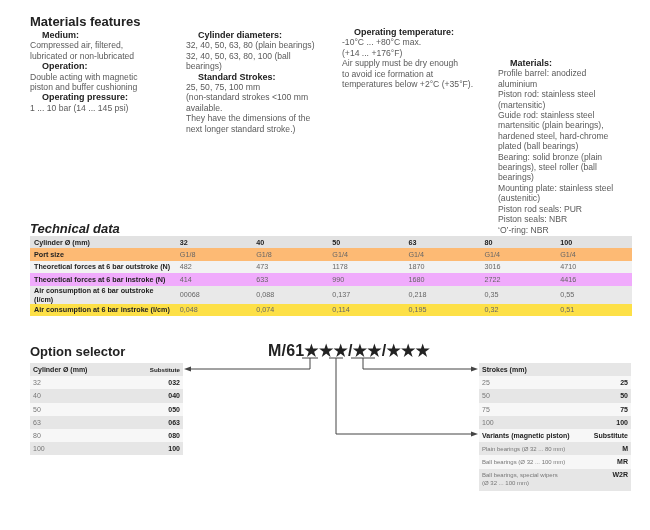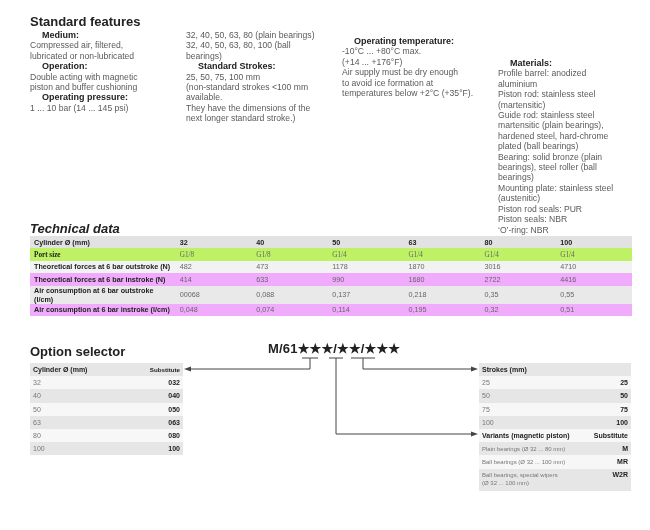--- a/index.html
+++ b/index.html
@@ -8,64 +8,65 @@
   .col { position: absolute; font-size: 8.6px; line-height: 10.4px; color: #5a5a5a; }
   .col .lbl { font-weight: bold; color: #222; font-size: 9px; padding-left: 12px; }
   .col .txt { white-space: pre-line; }
   table { border-collapse: collapse; }
   .tech { position: absolute; left: 30px; top: 236px; width: 602px; font-size: 7.2px; }
   .tech td { height: 12.4px; padding: 0 4px; color: #666; }
   .tech td.rl { font-weight: bold; color: #222; width: 166px; }
   .tech td.v { width: 87px; }
   .tech tr.hdr td { font-weight: bold; color: #222; }
   .tech tr:nth-child(1) { background: #e2e2e2; }
-  .tech tr:nth-child(2) { background: #bef264; font-family: Liberation Serif, serif; }
+  .tech tr:nth-child(2) { background: #fdba74; }
   .tech tr:nth-child(3) { background: #f2f2f2; }
   .tech tr:nth-child(4) { background: #f0abfc; }
   .tech tr:nth-child(5) { background: #e9e9e9; border-radius: 7px; }
-  .tech tr:nth-child(6) { background: #f0abfc; }
+  .tech tr:nth-child(6) { background: #fde047; }
   .opt { position: absolute; font-size: 7px; }
   .opt td { height: 13.2px; padding: 0 3px; color: #777; }
   .opt td.r { text-align: right; font-weight: bold; color: #222; }
   .opt tr.hdr td { font-weight: bold; color: #222; }
   .opt tr.hdr td.r { font-size: 6.2px; }
   .opt tr.g { background: #e6e6e6; }
   .opt tr.w { background: #f7f7f7; }
-  .code { position: absolute; left: 268px; top: 341px; font-weight: bold; font-size: 13px; color: #222; letter-spacing: 0.2px; }
+  .code { position: absolute; left: 268px; top: 341px; font-weight: bold; font-size: 16px; color: #222; letter-spacing: 0.2px; }
   svg.lines { position: absolute; left: 0; top: 0; }
 </style>
 </head>
 <body>
 
-<div class="h1" style="left:30px;top:14px;">Standard features</div>
+<div class="h1" style="left:30px;top:14px;">Materials features</div>
 
 <div class="col" style="left:30px;top:30px;width:130px;">
   <div class="lbl">Medium:</div>
   <div class="txt">Compressed air, filtered,
 lubricated or non-lubricated</div>
   <div class="lbl">Operation:</div>
   <div class="txt">Double acting with magnetic
 piston and buffer cushioning</div>
   <div class="lbl">Operating pressure:</div>
   <div class="txt">1 ... 10 bar (14 ... 145 psi)</div>
 </div>
 
 <div class="col" style="left:186px;top:30px;width:150px;">
+  <div class="lbl">Cylinder diameters:</div>
   <div class="txt">32, 40, 50, 63, 80 (plain bearings)
 32, 40, 50, 63, 80, 100 (ball
 bearings)</div>
   <div class="lbl">Standard Strokes:</div>
   <div class="txt">25, 50, 75, 100 mm
 (non-standard strokes &lt;100 mm
 available.
 They have the dimensions of the
 next longer standard stroke.)</div>
 </div>
 
-<div class="col" style="left:342px;top:36px;width:145px;">
+<div class="col" style="left:342px;top:27px;width:145px;">
   <div class="lbl">Operating temperature:</div>
   <div class="txt">-10°C ... +80°C max.
 (+14 ... +176°F)
 Air supply must be dry enough
 to avoid ice formation at
 temperatures below +2°C (+35°F).</div>
 </div>
 
 <div class="col" style="left:498px;top:30px;width:145px;margin-top:28px;">
   <div class="lbl">Materials:</div>

